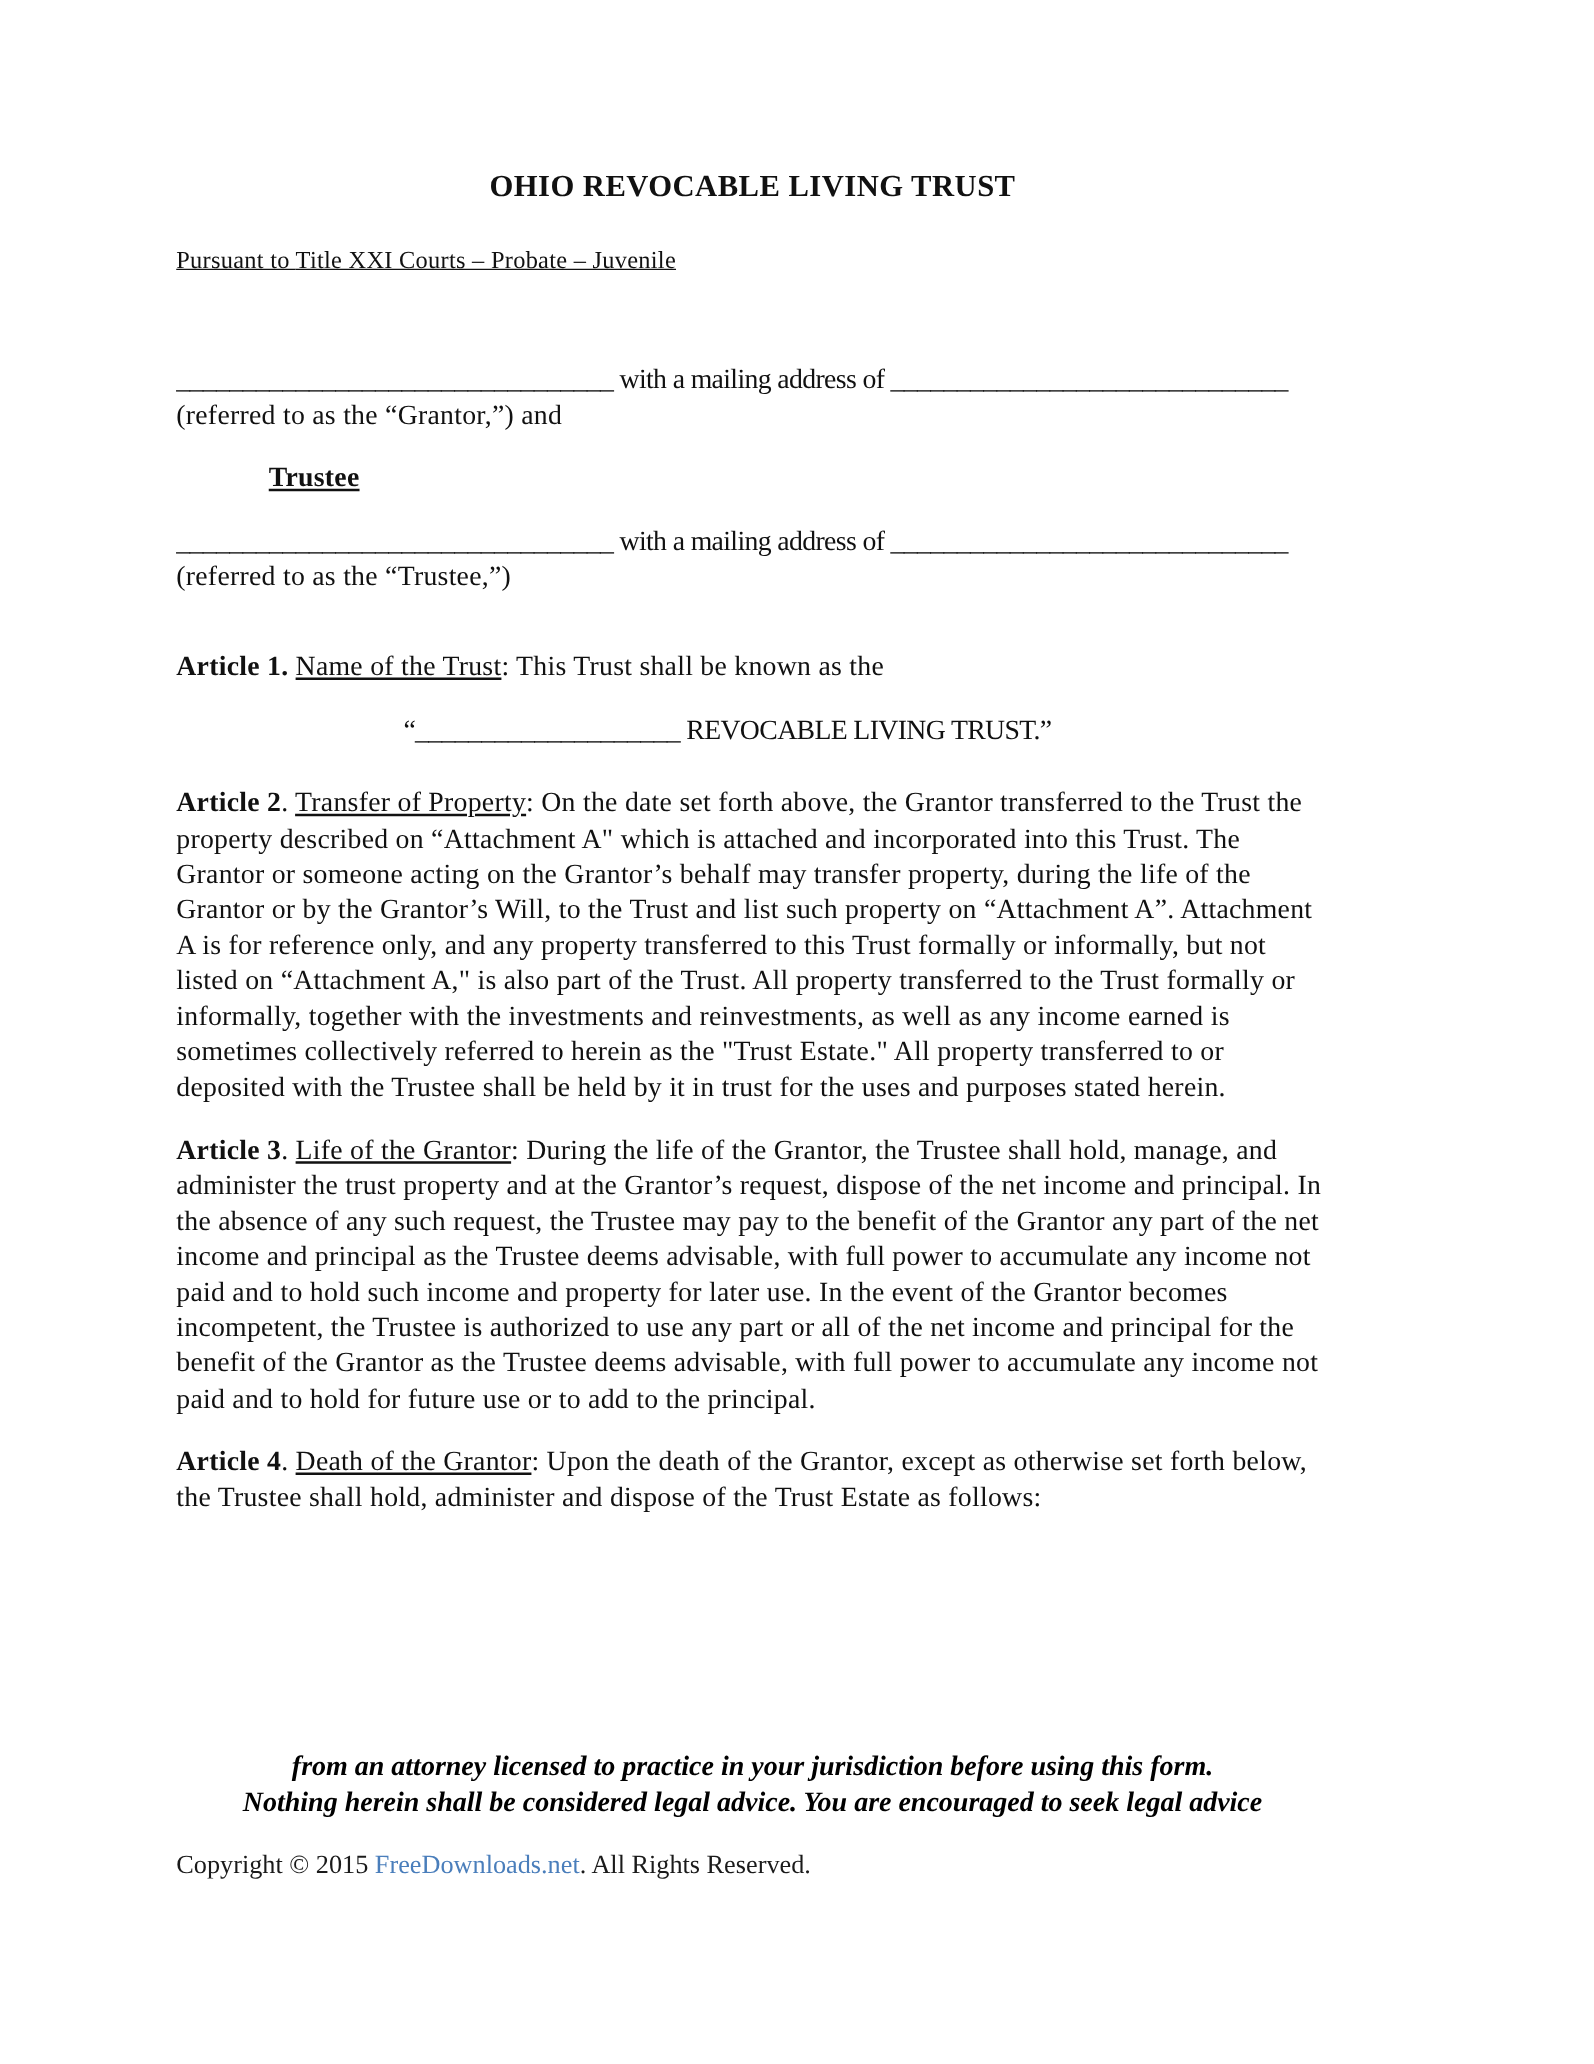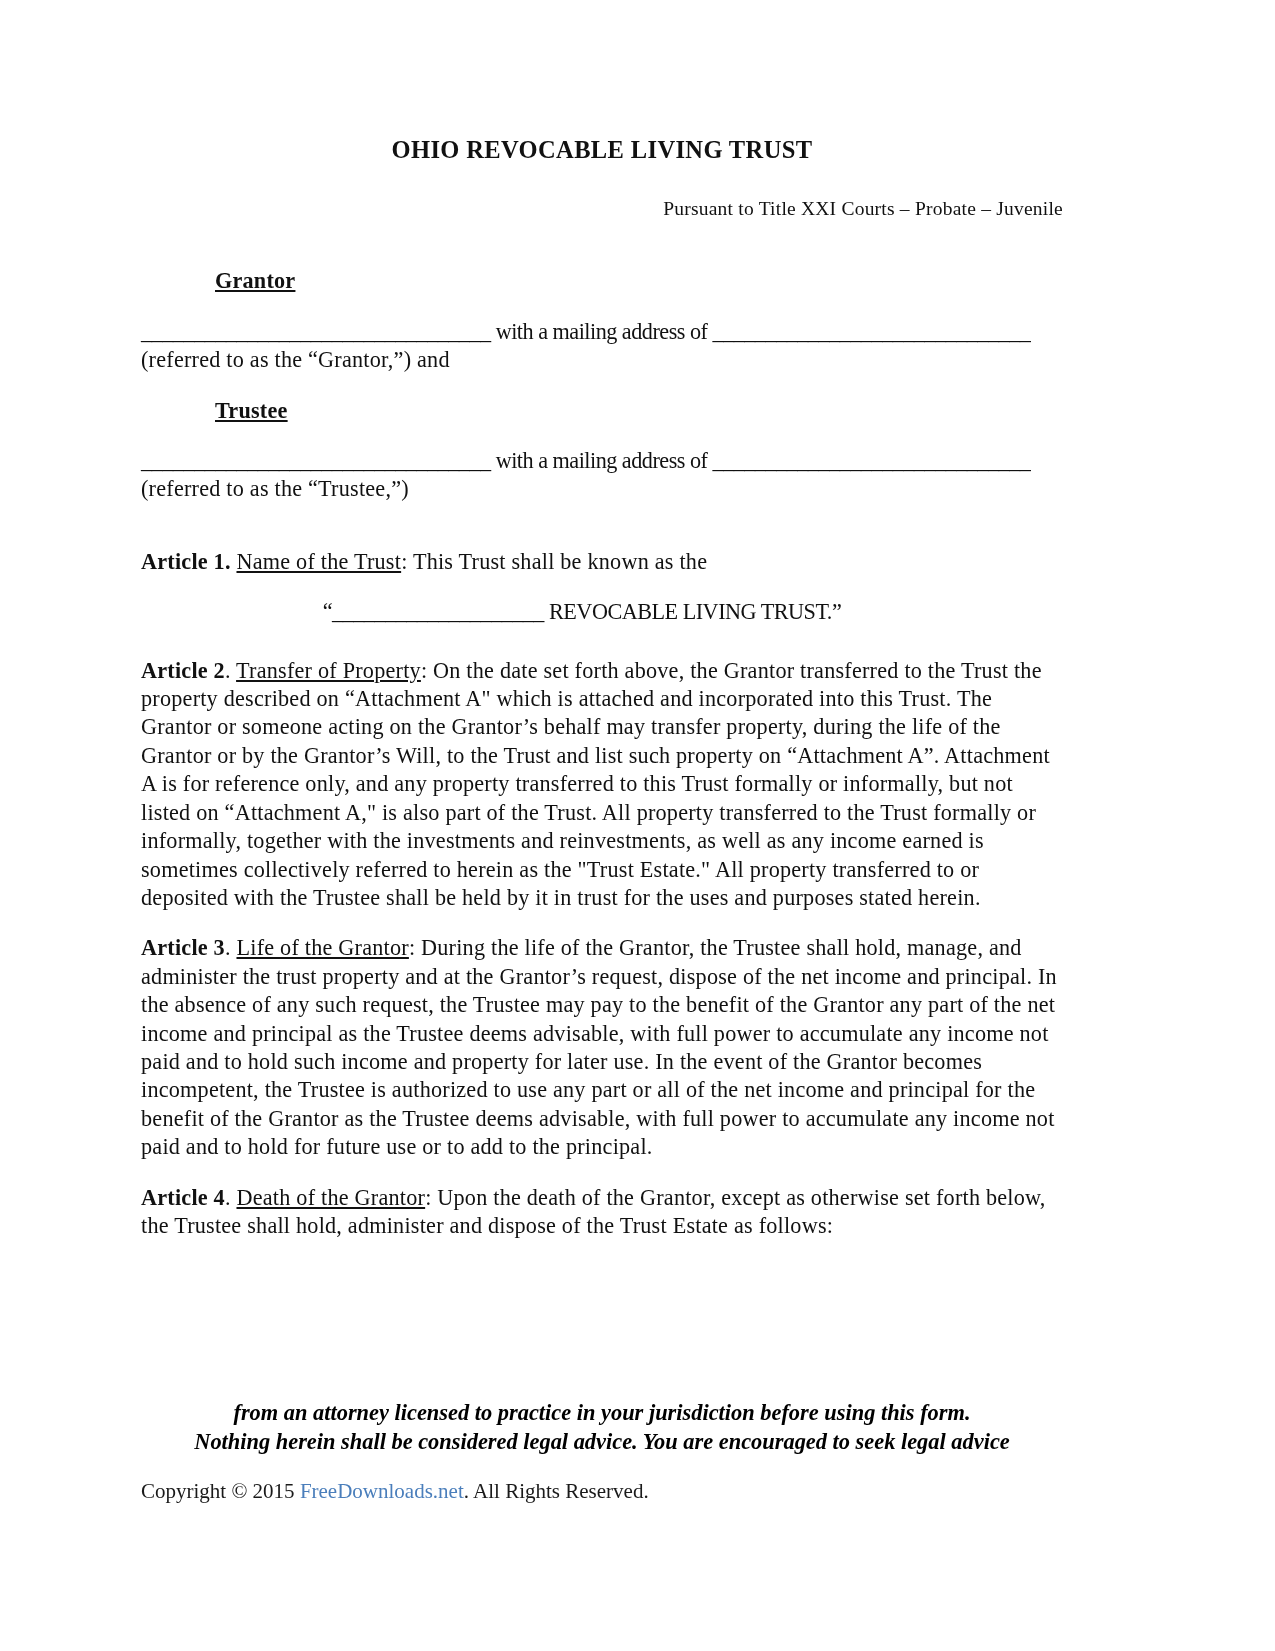--- a/index.html
+++ b/index.html
@@ -46,24 +46,25 @@
 
   .title {
     text-align: center;
     font-weight: bold;
     font-size: 24.5px;
     letter-spacing: 0.015em;
     margin: 0 0 0 0;
     font-family: "Liberation Serif", "DejaVu Serif", serif;
   }
   .subtitle {
-    text-align: right;
+    text-align: left;
     font-size: 19.5px;
     margin: 31px 0 0 0;
     font-family: "Liberation Serif", "DejaVu Serif", serif;
+    text-decoration: underline;
   }
 
   p.para {
     margin: 0 0 0 0;
     font-size: 22.2px;
     line-height: 28.4px;
   }
 
   .gap-intro { height: 22px; }
   .gap-md { height: 22px; }
@@ -132,21 +133,20 @@
 
     <div class="subtitle">
       <span>Pursuant to </span><span>Title XXI Courts – Probate – Juvenile</span>
     </div>
 
     <div class="gap-intro"></div>
 
 
     <div class="gap-md"></div>
 
-    <p class="party-heading">Grantor</p>
 
     <div class="gap-md"></div>
 
     <p class="para fill-line">_________________________________ with a mailing address of ______________________________</p>
     <p class="para">(referred to as the “Grantor,”) and</p>
 
     <div class="gap-md"></div>
 
     <p class="party-heading">Trustee</p>
 

